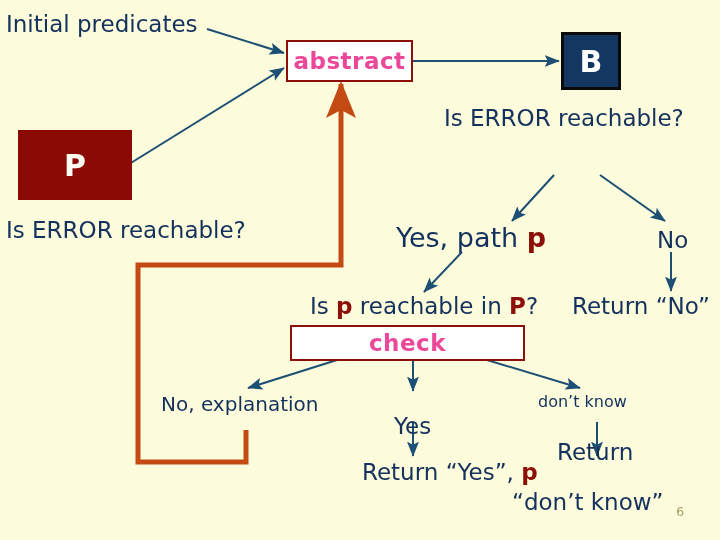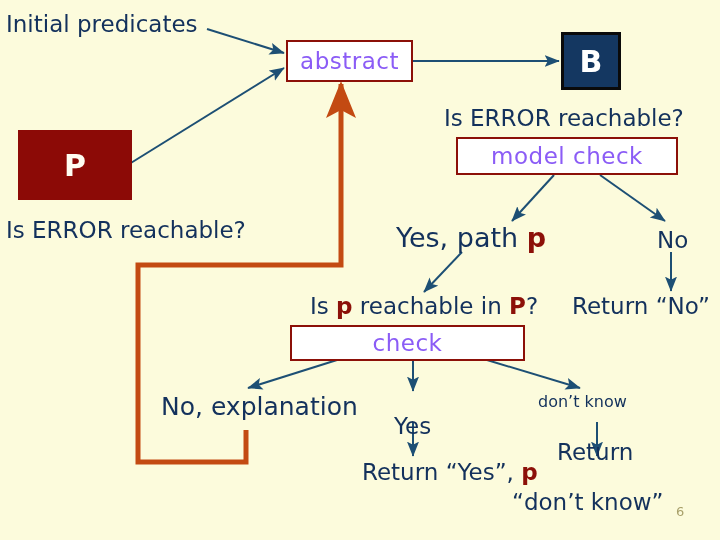--- a/index.html
+++ b/index.html
@@ -34,22 +34,22 @@
   .box {
     position: absolute;
     box-sizing: border-box;
     display: flex;
     align-items: center;
     justify-content: center;
   }
   .box-white {
     background: #FFFFFF;
     border: 2px solid #8C1008;
-    color: #8b5cf6;
-    font-weight: normal;
+    color: #ec4899;
+    font-weight: bold;
     letter-spacing: .5px;
   }
   .box-darkred {
     background: #8C0A06;
     border: none;
     color: #FFFDF2;
     font-weight: bold;
   }
   .box-navy {
     background: #143761;
@@ -126,21 +126,21 @@
   </div>
 
   <div class="txt navy" style="left:657px; top:228px; font-size:23px;">No</div>
 
   <div class="txt navy" style="left:310px; top:294px; font-size:23px;">
     <span>Is </span><span class="accent">p</span><span> reachable in </span><span class="accent">P</span><span>?</span>
   </div>
 
   <div class="txt navy" style="left:572px; top:294px; font-size:23px;">Return “No”</div>
 
-  <div class="txt navy" style="left:161px; top:394px; font-size:25px;">No, explanation</div>
+  <div class="txt navy" style="left:161px; top:394px; font-size:20px;">No, explanation</div>
 
   <div class="txt navy" style="left:394px; top:394px; font-size:23px;margin-top:20px;">Yes</div>
 
   <div class="txt navy" style="left:538px; top:394px; font-size:16px;">don’t know</div>
 
   <div class="txt navy" style="left:330px; top:460px; font-size:23px;margin-left:32px;">
     <span>Return “Yes”, </span><span class="accent">p</span>
   </div>
 
   <div class="txt navy" style="left:557px; top:440px; font-size:23px;">Return</div>
@@ -151,23 +151,20 @@
   </div>
 
   <div class="box box-white" style="left:286px; top:40px; width:127px; height:42px; font-size:23px;">
     <span>abstract</span>
   </div>
 
   <div class="box box-navy" style="left:561px; top:32px; width:60px; height:58px; font-size:30px;">
     <span>B</span>
   </div>
 
-  <div class="box box-white" style="left:456px; top:137px; width:222px; height:38px; font-size:23px;">
-    <span>model check</span>
-  </div>
 
   <div class="box box-white" style="left:290px; top:325px; width:235px; height:36px; font-size:23px;">
     <span>check</span>
   </div>
 
   <div class="pnum" style="left:676px; top:504px;">6</div>
 
 </div>
 
 </body></html>

